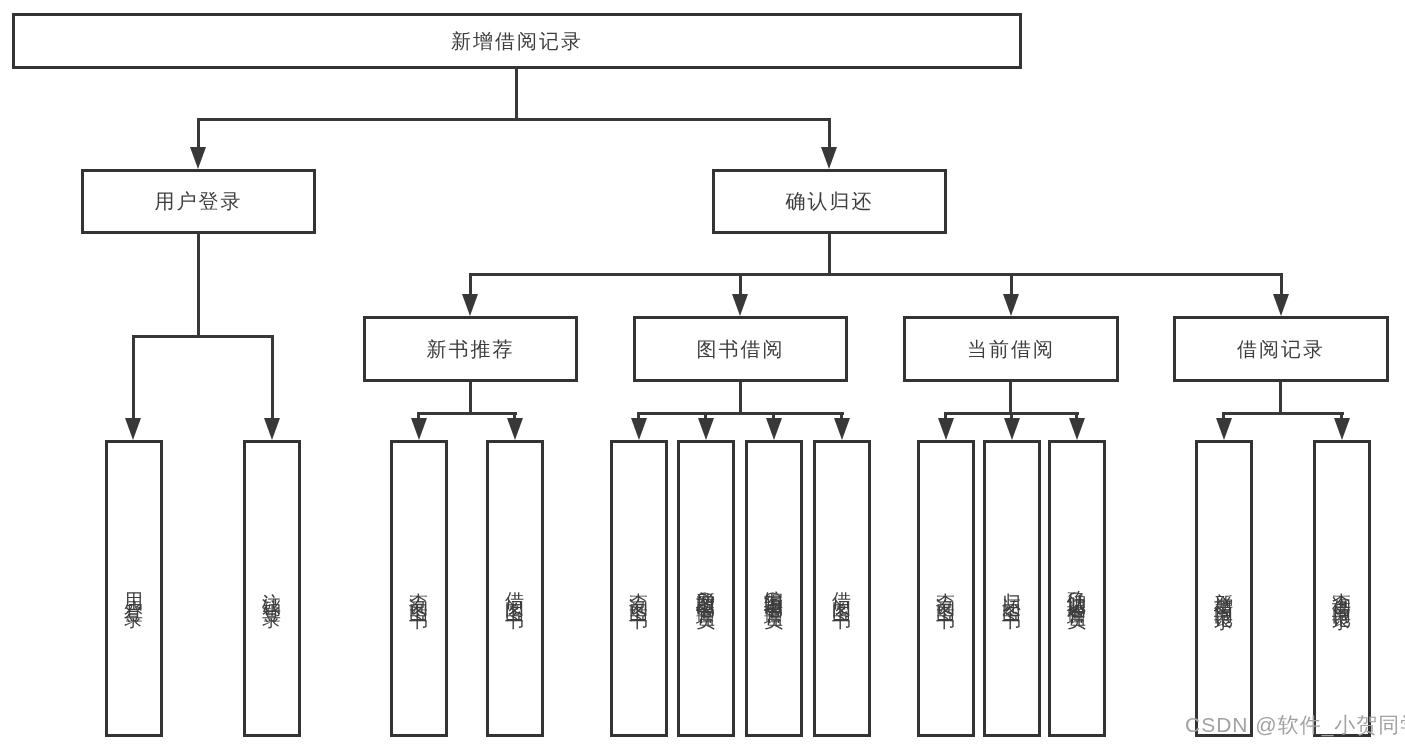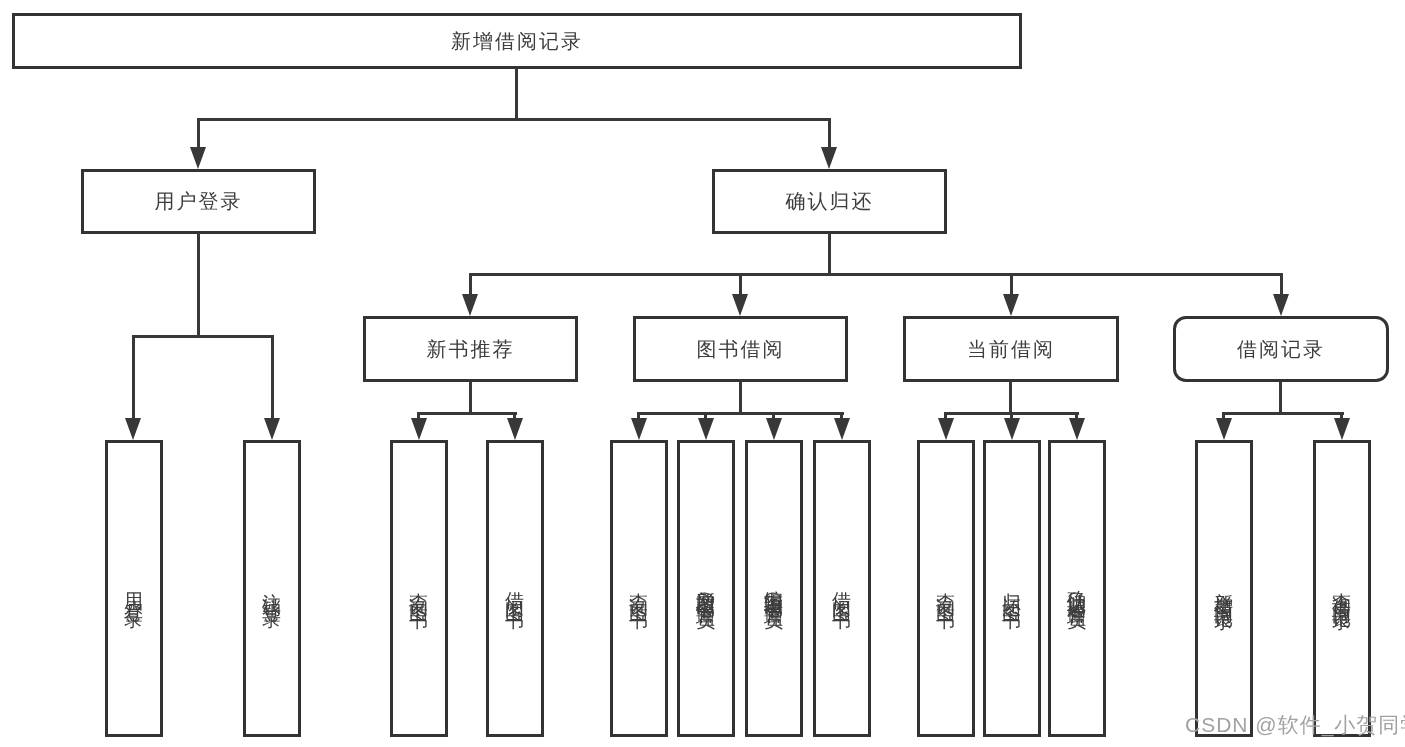--- a/index.html
+++ b/index.html
@@ -104,21 +104,21 @@
 
   <div class="hbox" style="left:633px;top:316px;width:215px;height:66px;">
     <span>图书借阅</span>
   </div>
   <div class="hbox" style="left:363px;top:316px;width:215px;height:66px;">
     <span>新书推荐</span>
   </div>
   <div class="hbox" style="left:903px;top:316px;width:216px;height:66px;">
     <span>当前借阅</span>
   </div>
-  <div class="hbox" style="left:1173px;top:316px;width:216px;height:66px;border-radius:13px;">
+  <div class="hbox" style="left:1173px;top:316px;width:216px;height:66px;">
     <span>借阅记录</span>
   </div>
 
   <i class="ln" style="left:469px;top:382px;width:3px;height:33px;"></i>
   <i class="ln" style="left:739px;top:382px;width:3px;height:33px;"></i>
   <i class="ln" style="left:1009px;top:382px;width:3px;height:33px;"></i>
   <i class="ln" style="left:1279px;top:382px;width:3px;height:33px;"></i>
 
   <i class="ln" style="left:417px;top:412px;width:100px;height:3px;"></i>
   <i class="ln" style="left:637px;top:412px;width:207px;height:3px;"></i>

